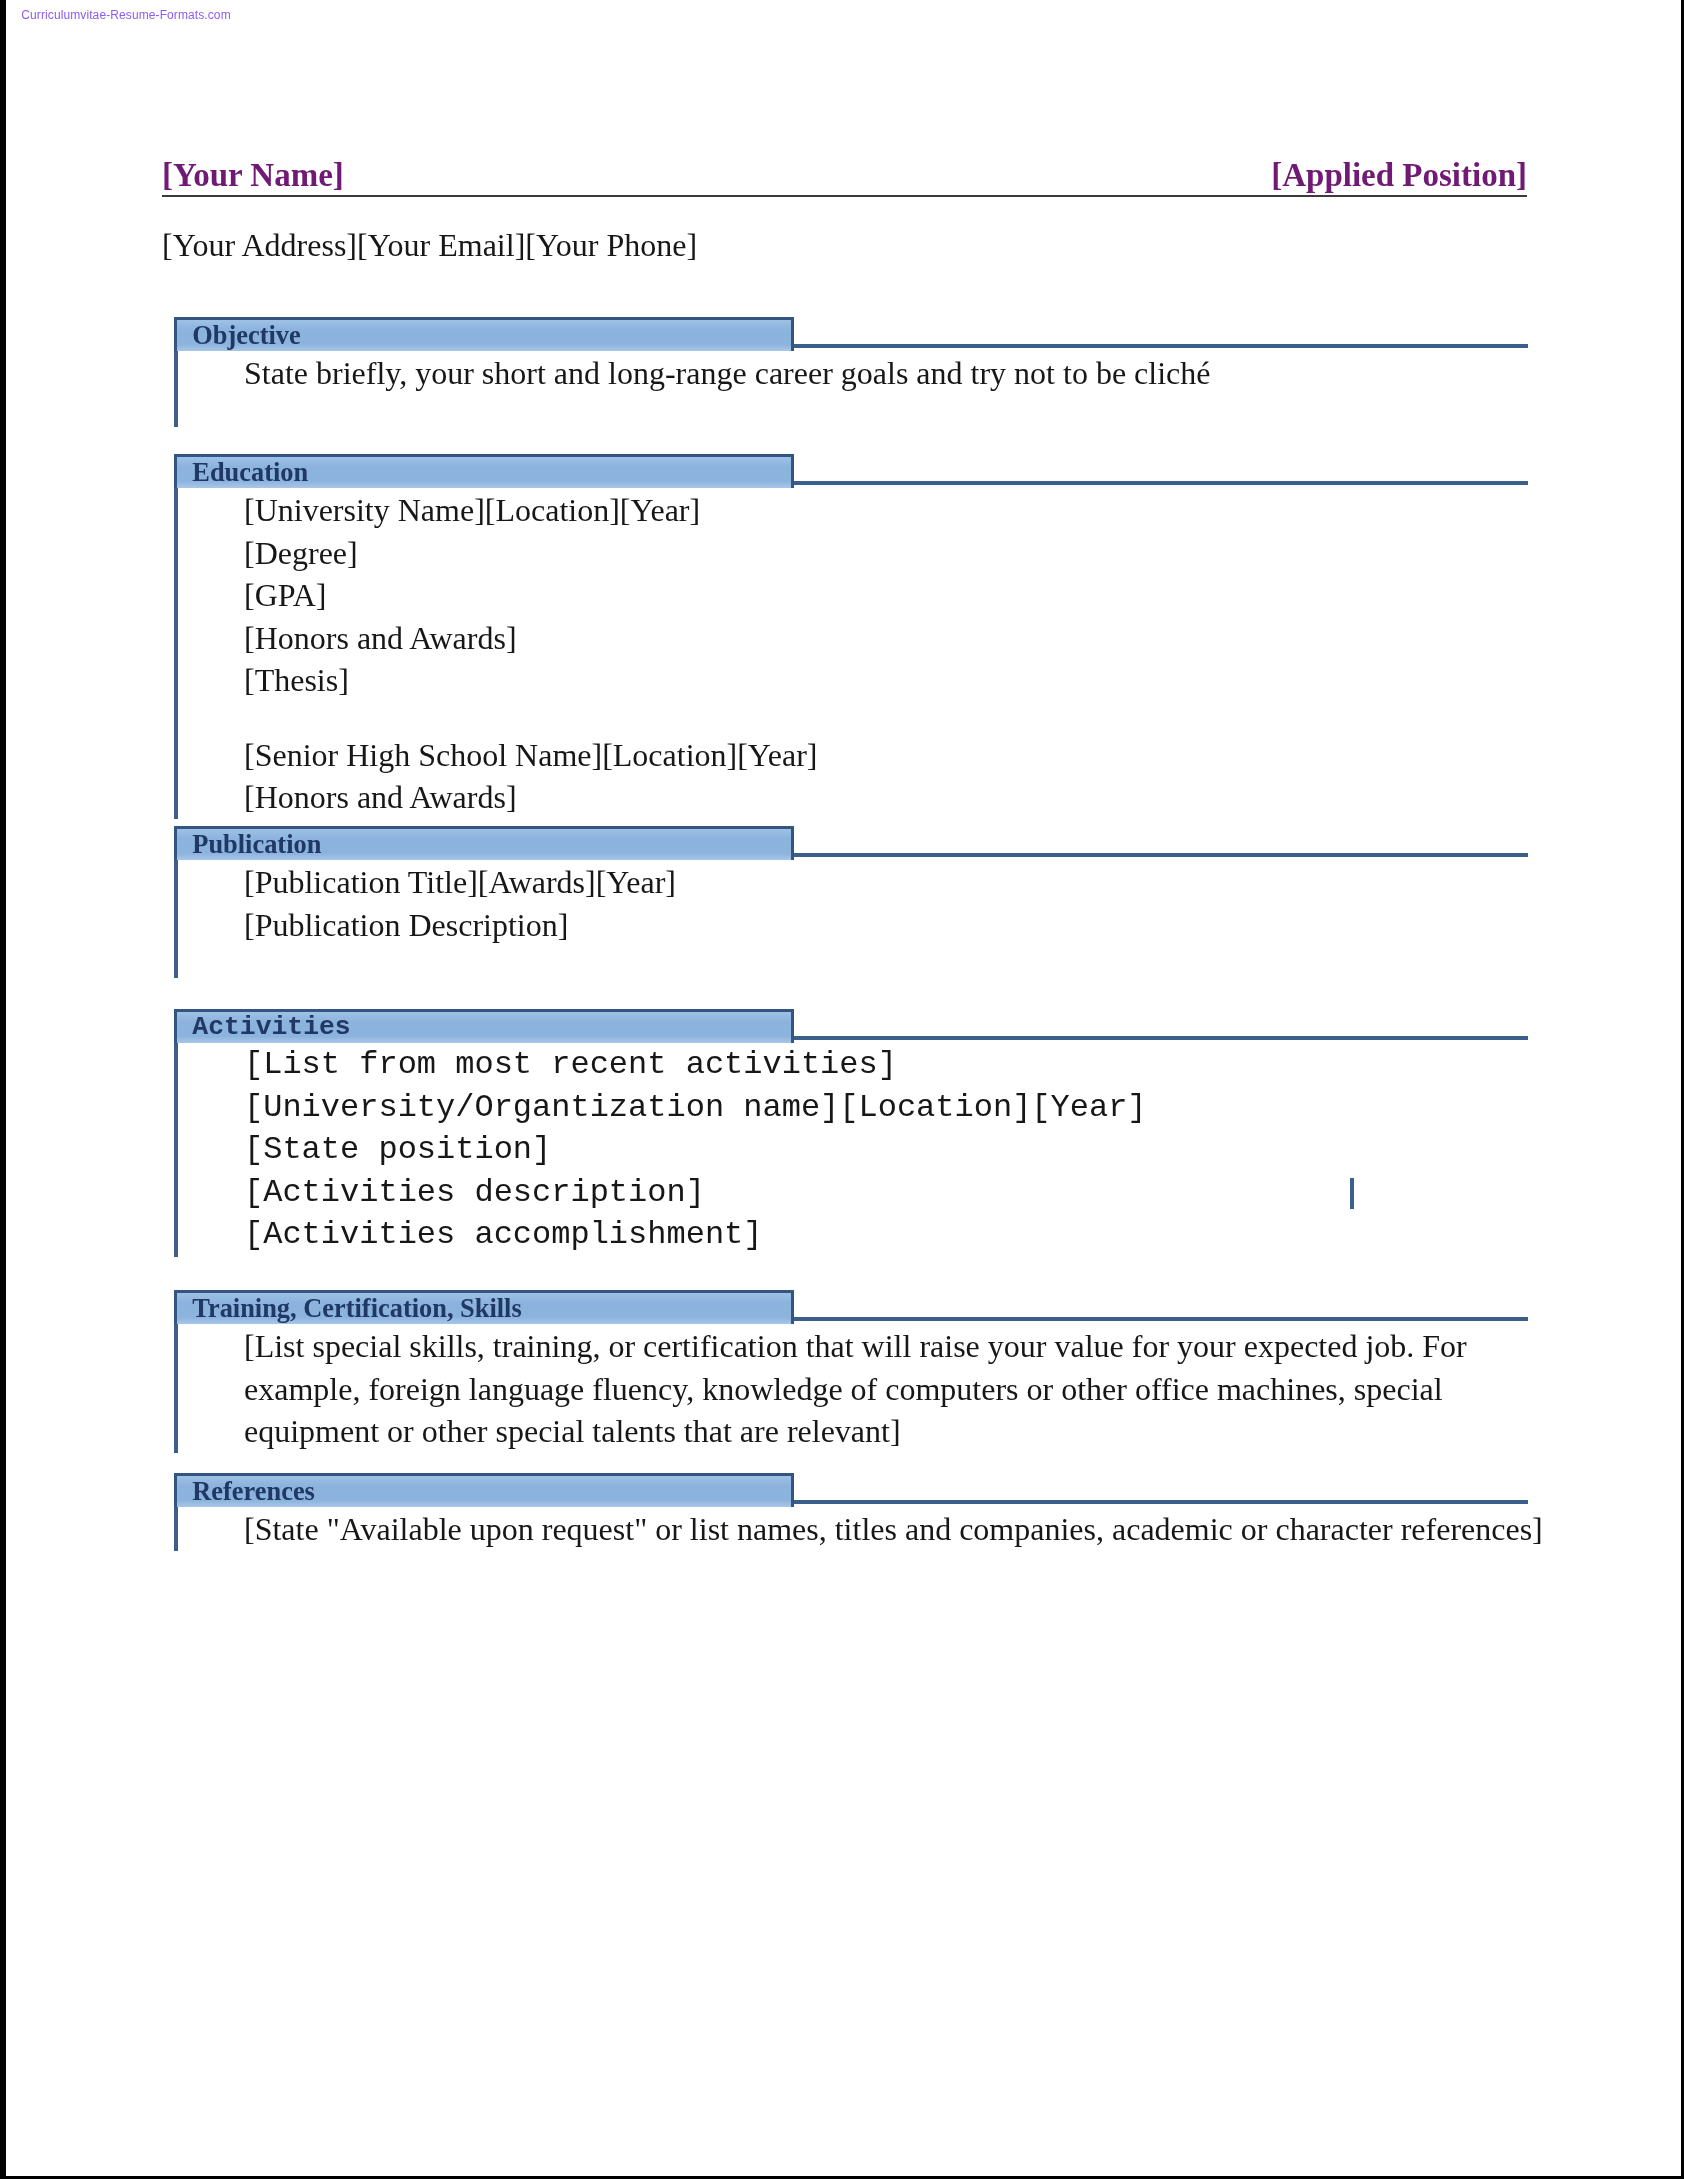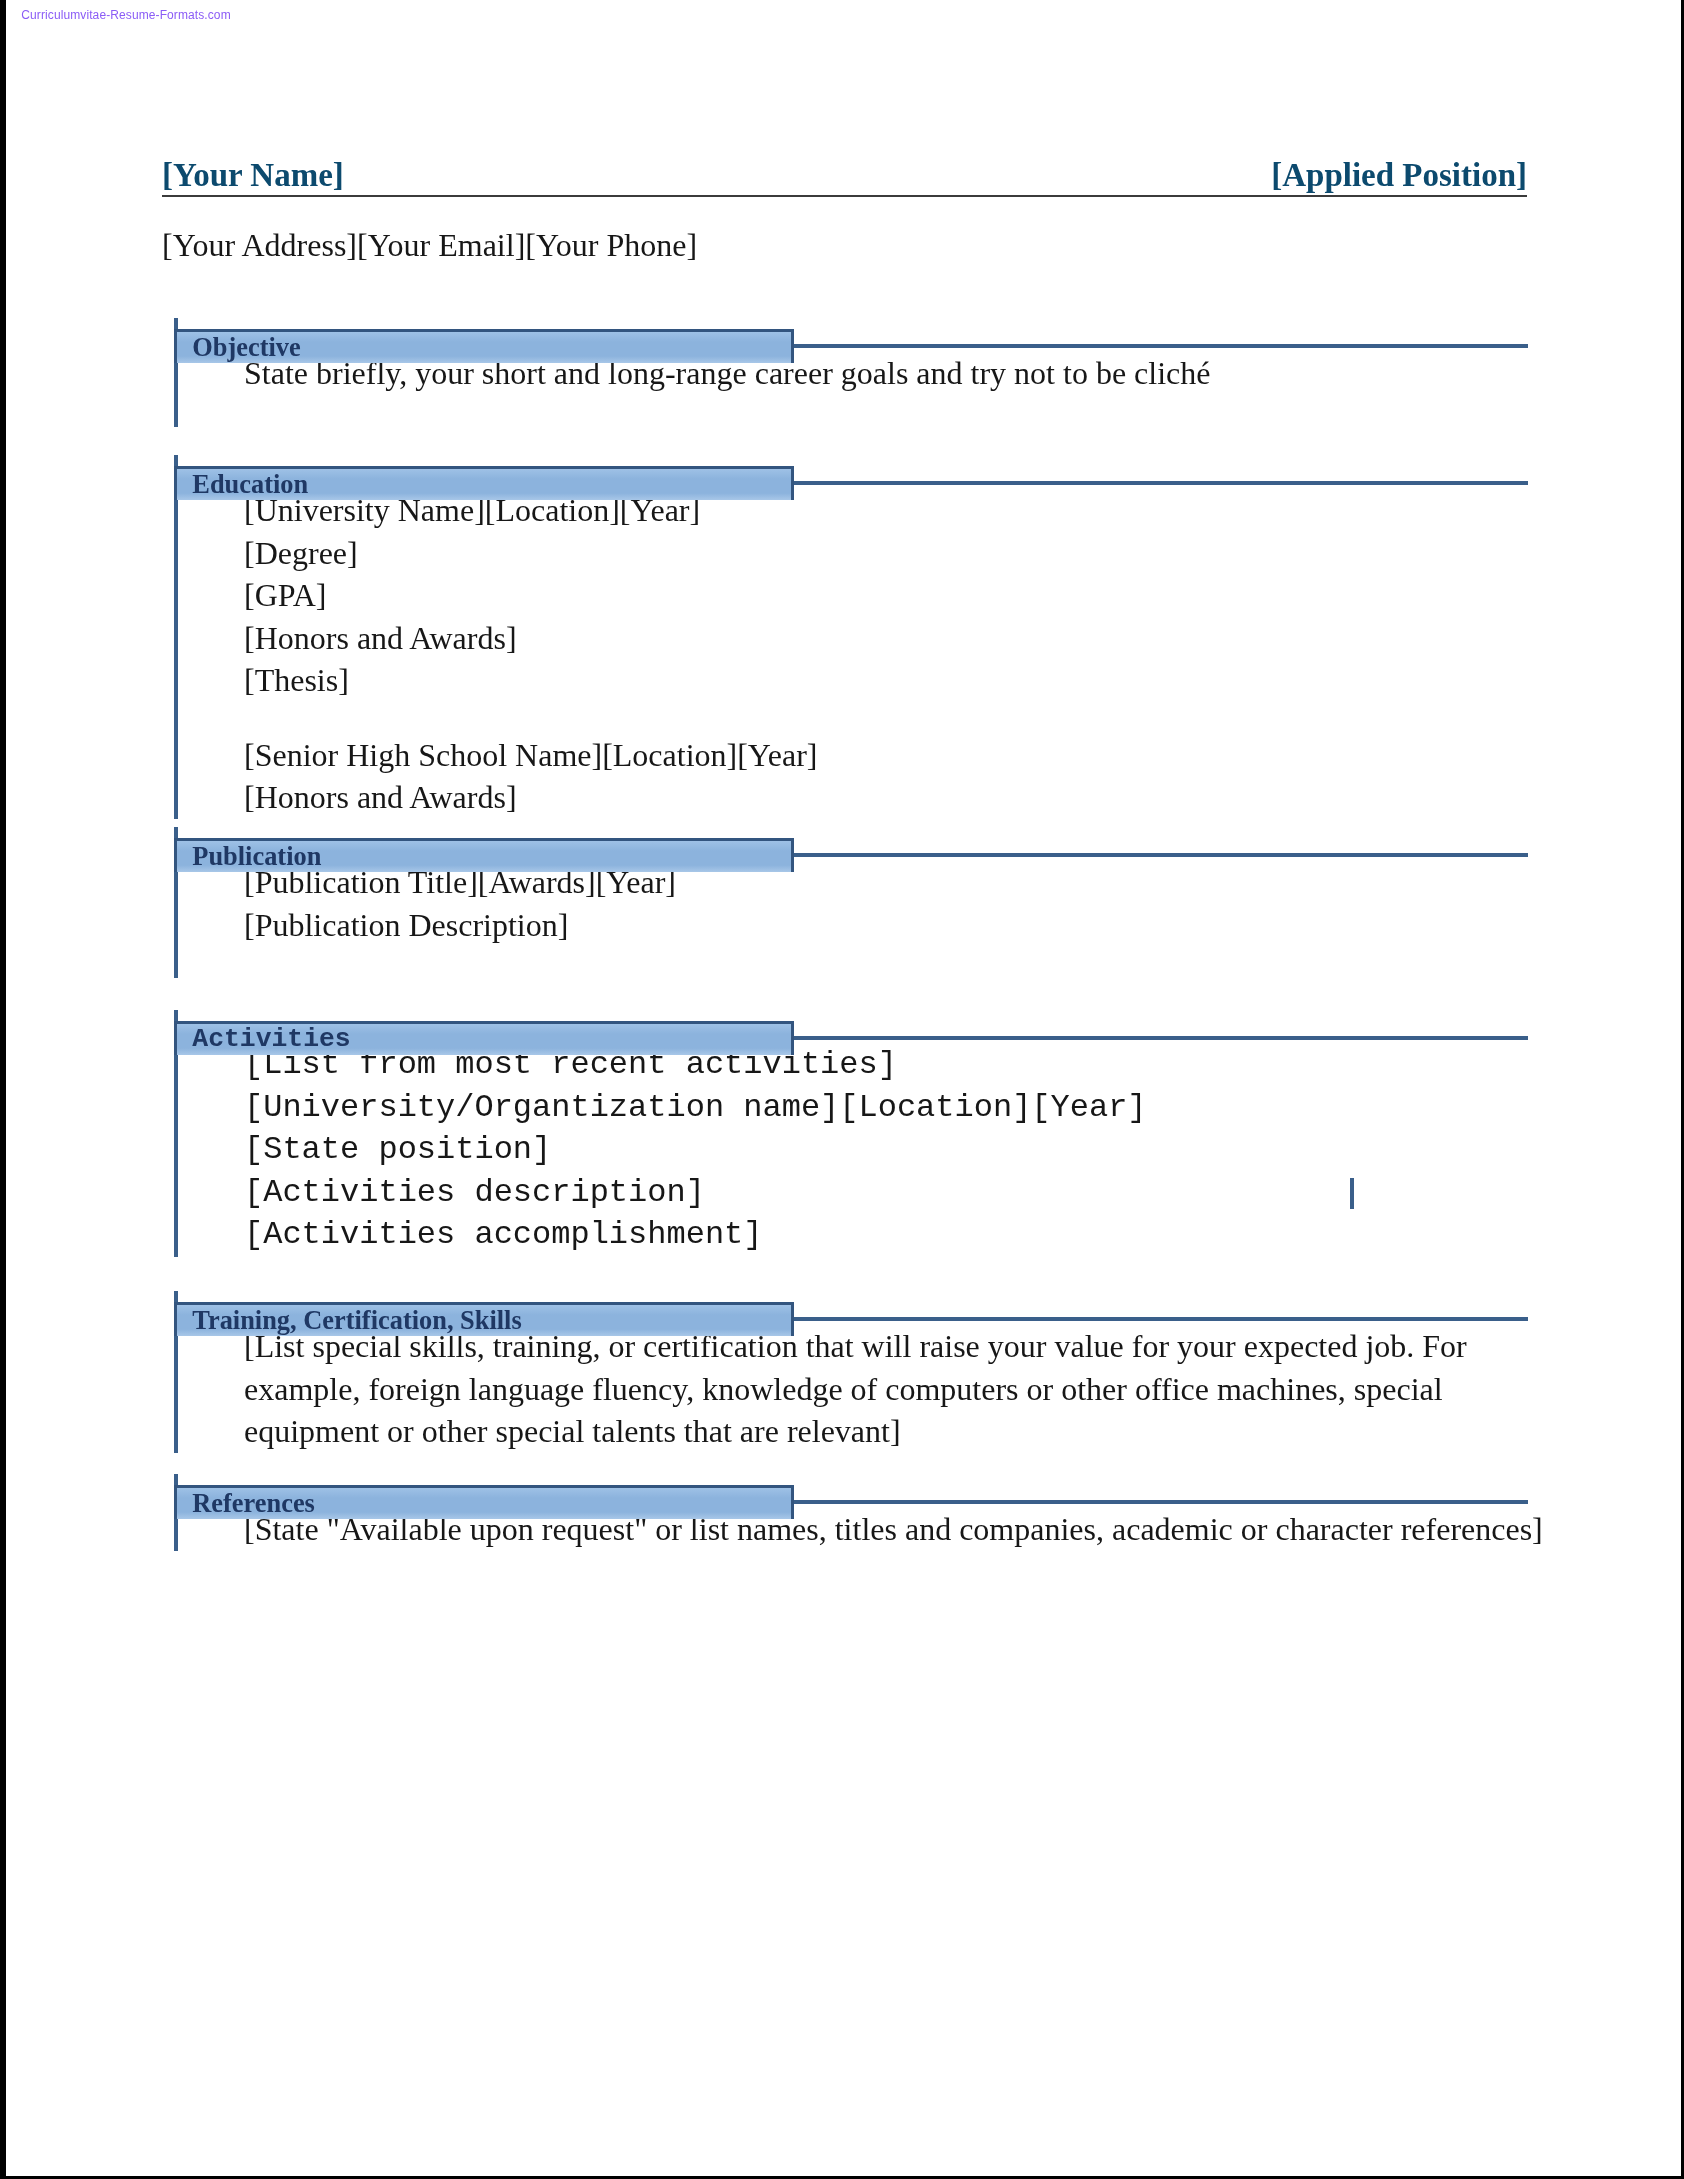--- a/index.html
+++ b/index.html
@@ -52,21 +52,21 @@
     display: flex;
     justify-content: space-between;
     align-items: flex-end;
     border-bottom: 2.6px solid #3b3b3b;
     padding-bottom: 2.6px;
   }
   .name-row .nm,
   .name-row .pos {
     font-size: 33px;
     font-weight: bold;
-    color: #0c4a6e;
+    color: #701a75;
     line-height: 1.05;
     white-space: nowrap;
   }
 
   .contact-row {
     position: absolute;
     left: 0px;
     top: 208px;
     font-size: 32px;
     color: #171717;
@@ -92,21 +92,21 @@
   }
 
   .sec-headband {
     position: relative;
     height: 34px;
   }
   
   .sec-chip {
     position: absolute;
     left: 0px;
-    top: 16px;
+    top: 4px;
     width: 620px;
     height: 34px;
     box-sizing: border-box;
     background: linear-gradient(to bottom, #9ec1e6 0%, #8cb3dd 32%, #8cb3dd 78%, #a8c7e8 100%);
     border-top: 3.4px solid #33557f;
     border-left: 3.4px solid #33557f;
     border-right: 3.4px solid #33557f;
   }
   .sec-chip .sec-title {
     position: absolute;

